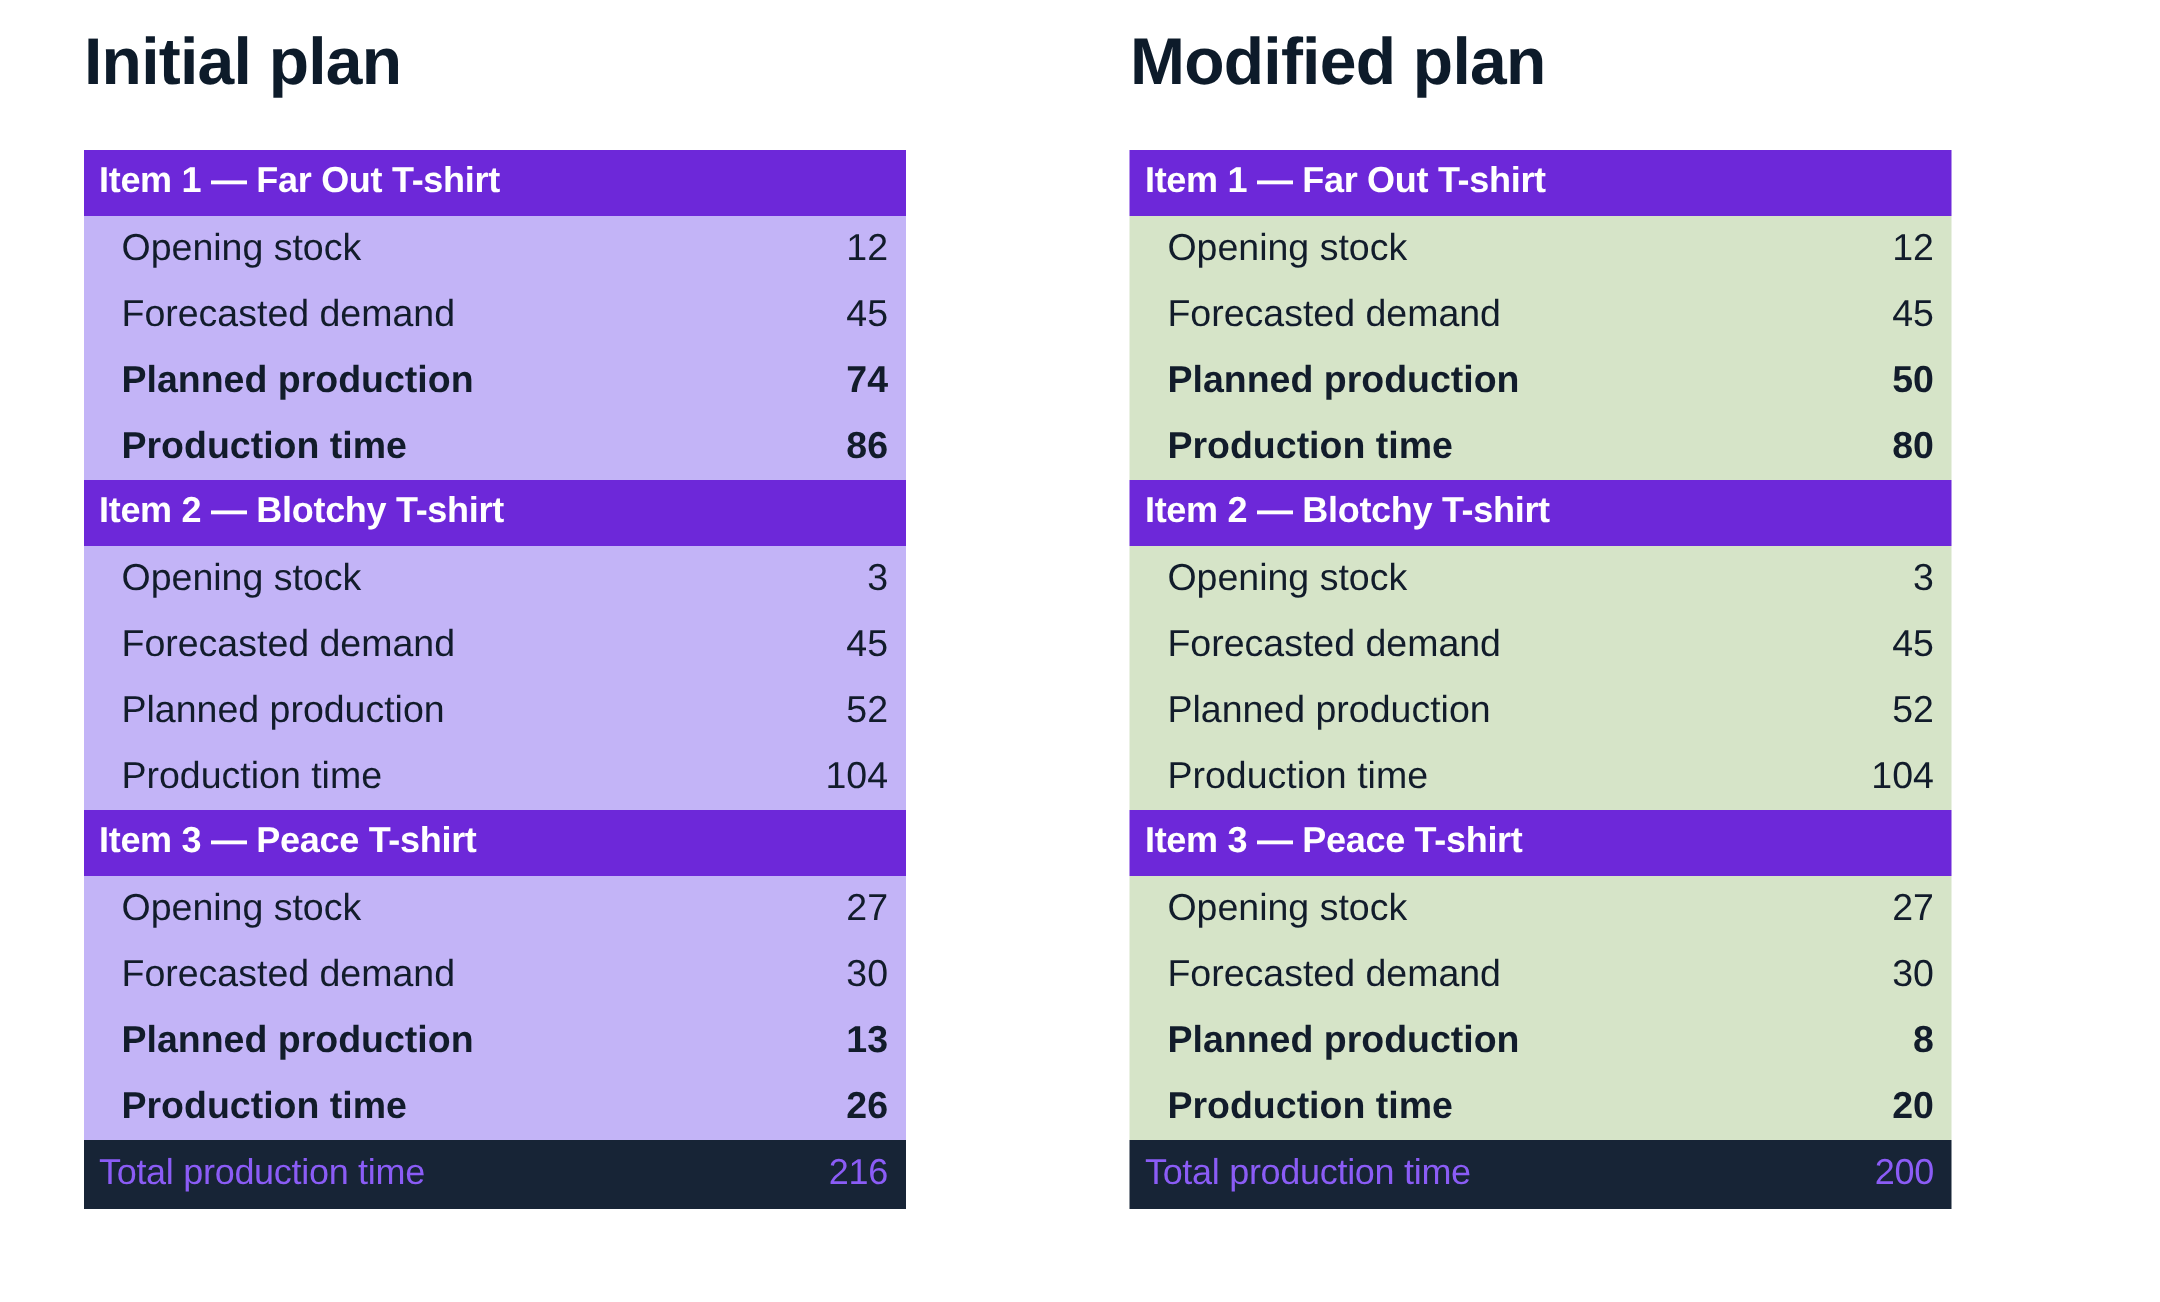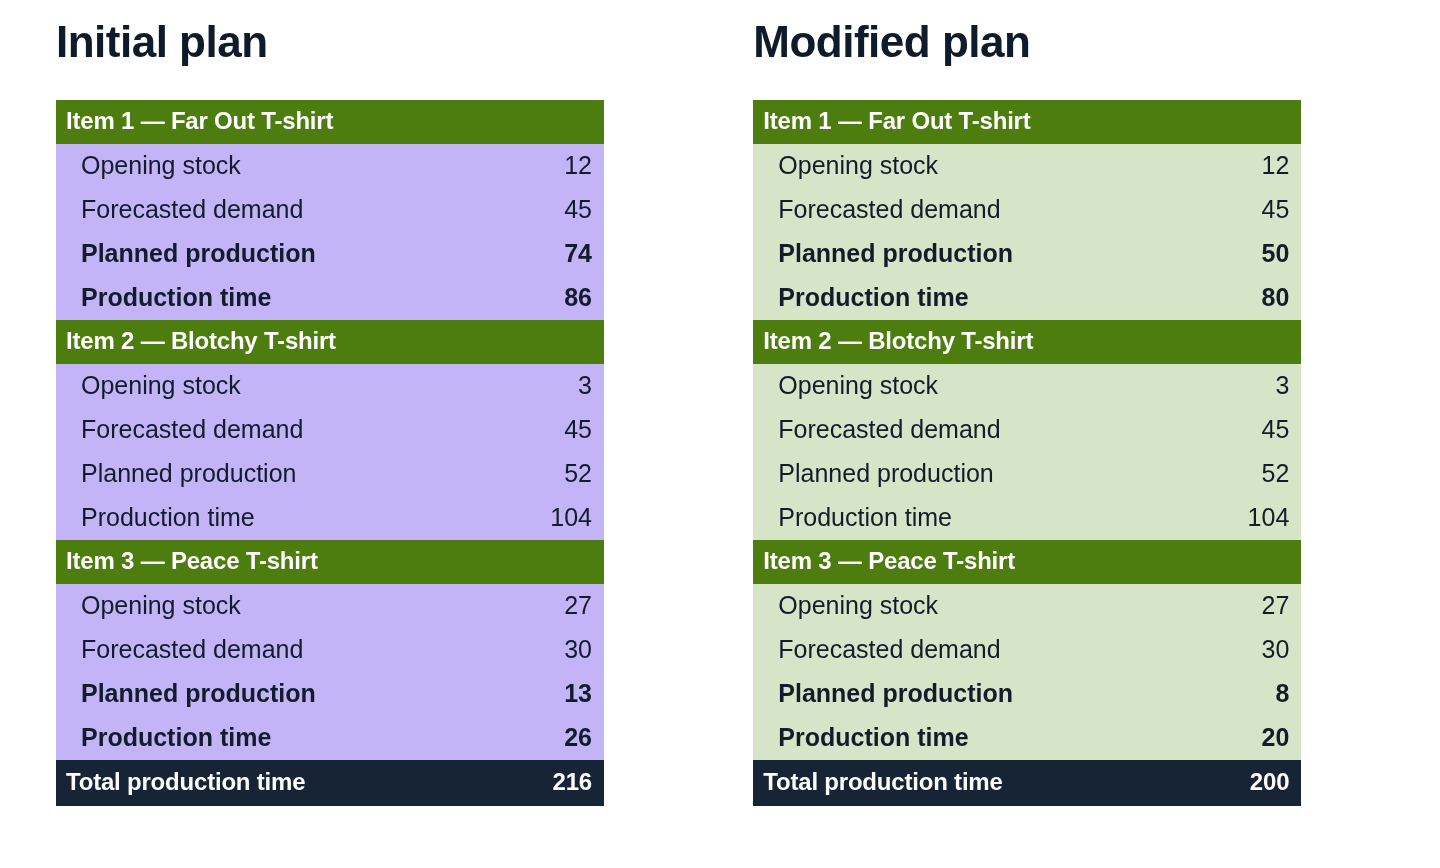--- a/index.html
+++ b/index.html
@@ -81,36 +81,36 @@
     color: #121c2b;
   }
   .green .row {
     background: #d6e4c8;
     color: #121c2b;
   }
   .header-row {
     display: flex;
     justify-content: space-between;
     align-items: baseline;
-    background: #4d7c0f;
+    background: #6d28d9;
     color: #ffffff;
     font-size: 24px;
     font-weight: 700;
     padding: 7px 12px 9px 10px;
     box-sizing: border-box;
     letter-spacing: -0.2px;
   }
   .total-row {
     display: flex;
     justify-content: space-between;
     align-items: baseline;
     background: #172436;
-    color: #ffffff;
+    color: #8b5cf6;
     font-size: 24px;
-    font-weight: 700;
+    font-weight: 400;
     padding: 8px 12px 10px 10px;
     box-sizing: border-box;
     letter-spacing: -0.2px;
   }
 </style>
 </head>
 <body>
 
 <div class="page">
   <div class="columns">

